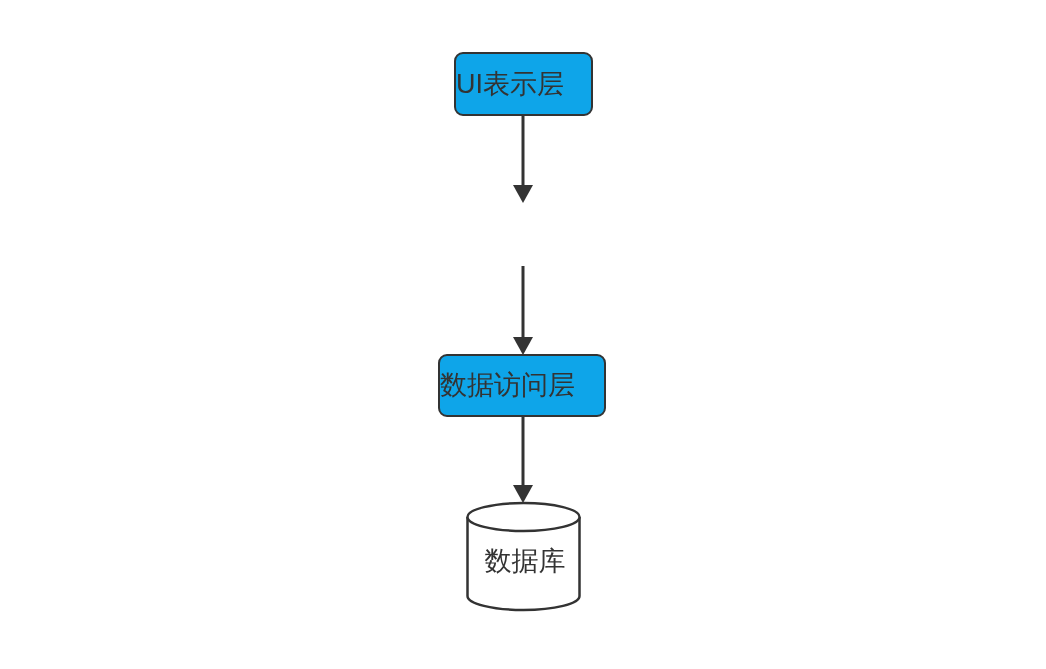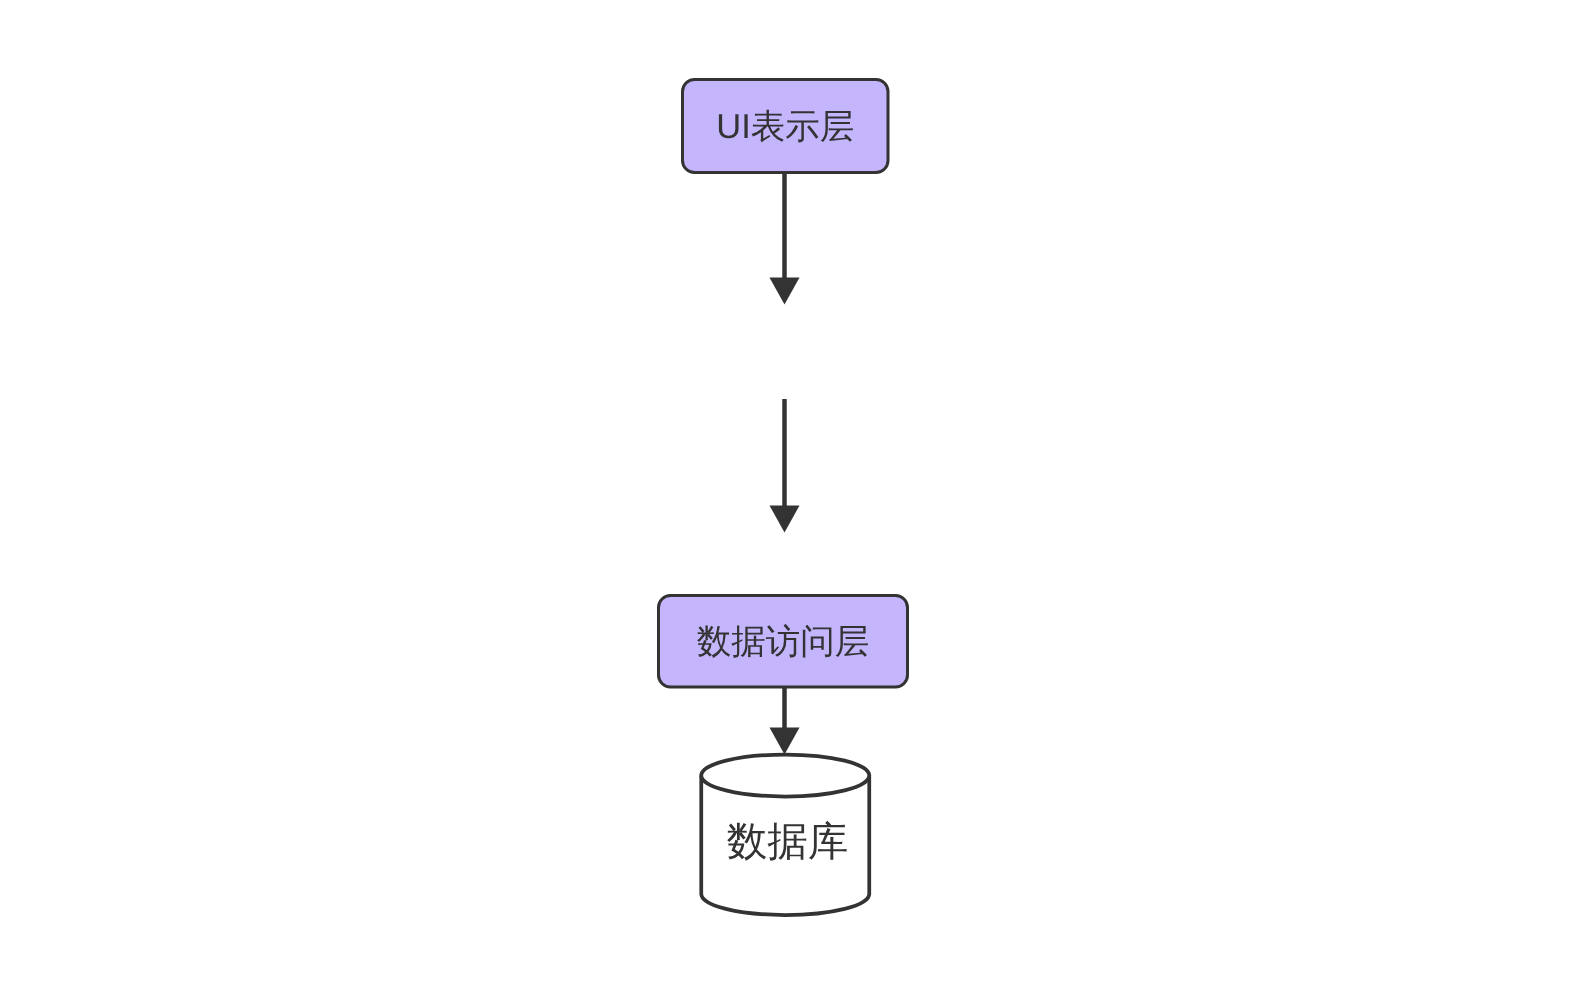--- a/index.html
+++ b/index.html
@@ -18,34 +18,34 @@
   .edges-layer {
     position: absolute;
     left: 0;
     top: 0;
     width: 1046px;
     height: 669px;
   }
   .node {
     position: absolute;
     box-sizing: border-box;
-    background: #c4b5fd;
+    background: #0ea5e9;
     border: 2px solid #333333;
     border-radius: 9px;
     display: flex;
     align-items: center;
-    justify-content: center;
+    justify-content: flex-start;
     color: #333333;
-    font-size: 23px;
+    font-size: 27px;
     line-height: 1;
     white-space: nowrap;
   }
   .node-ui       { left: 454px; top: 52px;  width: 139px; height: 64px; }
   .node-business { left: 438px; top: 202px; width: 170px; height: 64px; }
-  .node-dataacc  { left: 438px; top: 354px; width: 168px; height: 63px; margin-top: 42px; }
+  .node-dataacc  { left: 438px; top: 354px; width: 168px; height: 63px; }
   .node-db-label {
     position: absolute;
     left: 466px;
     top: 536px;
     width: 118px;
     height: 50px;
     display: flex;
     align-items: center;
     justify-content: center;
     color: #333333;

